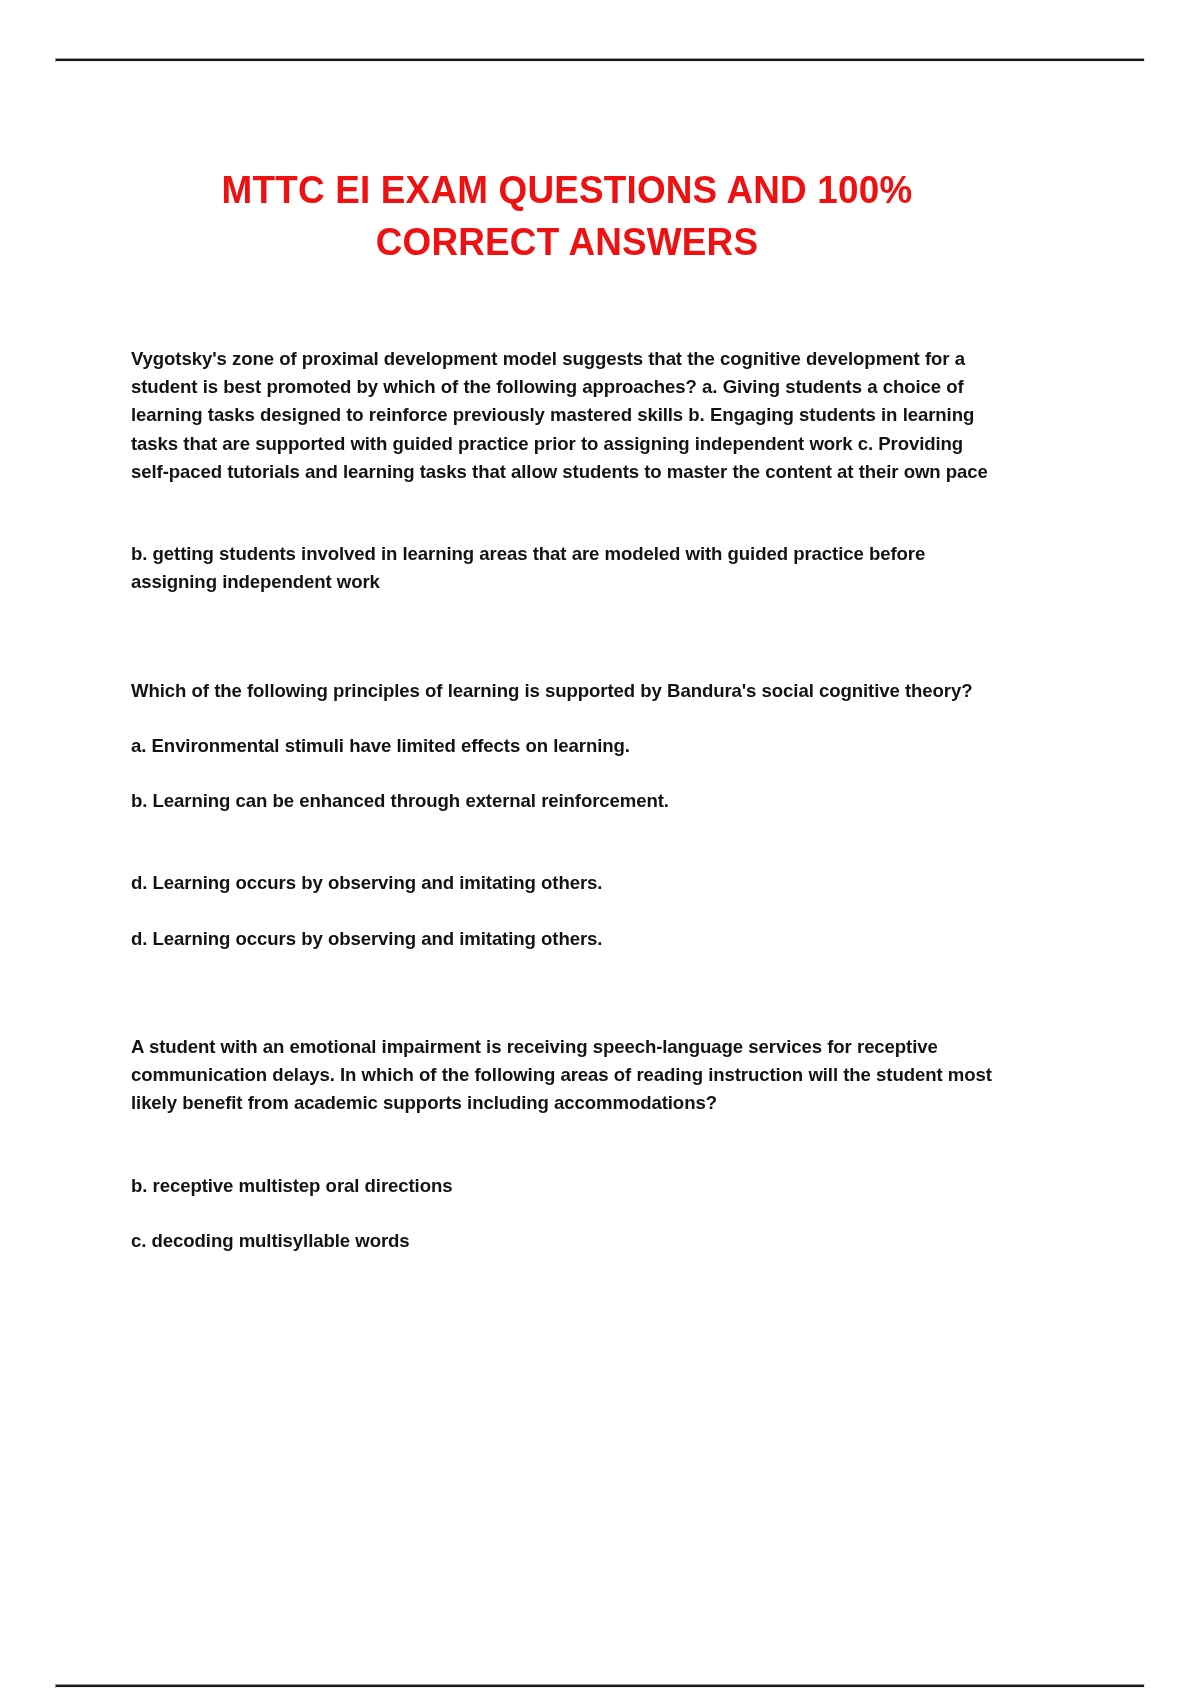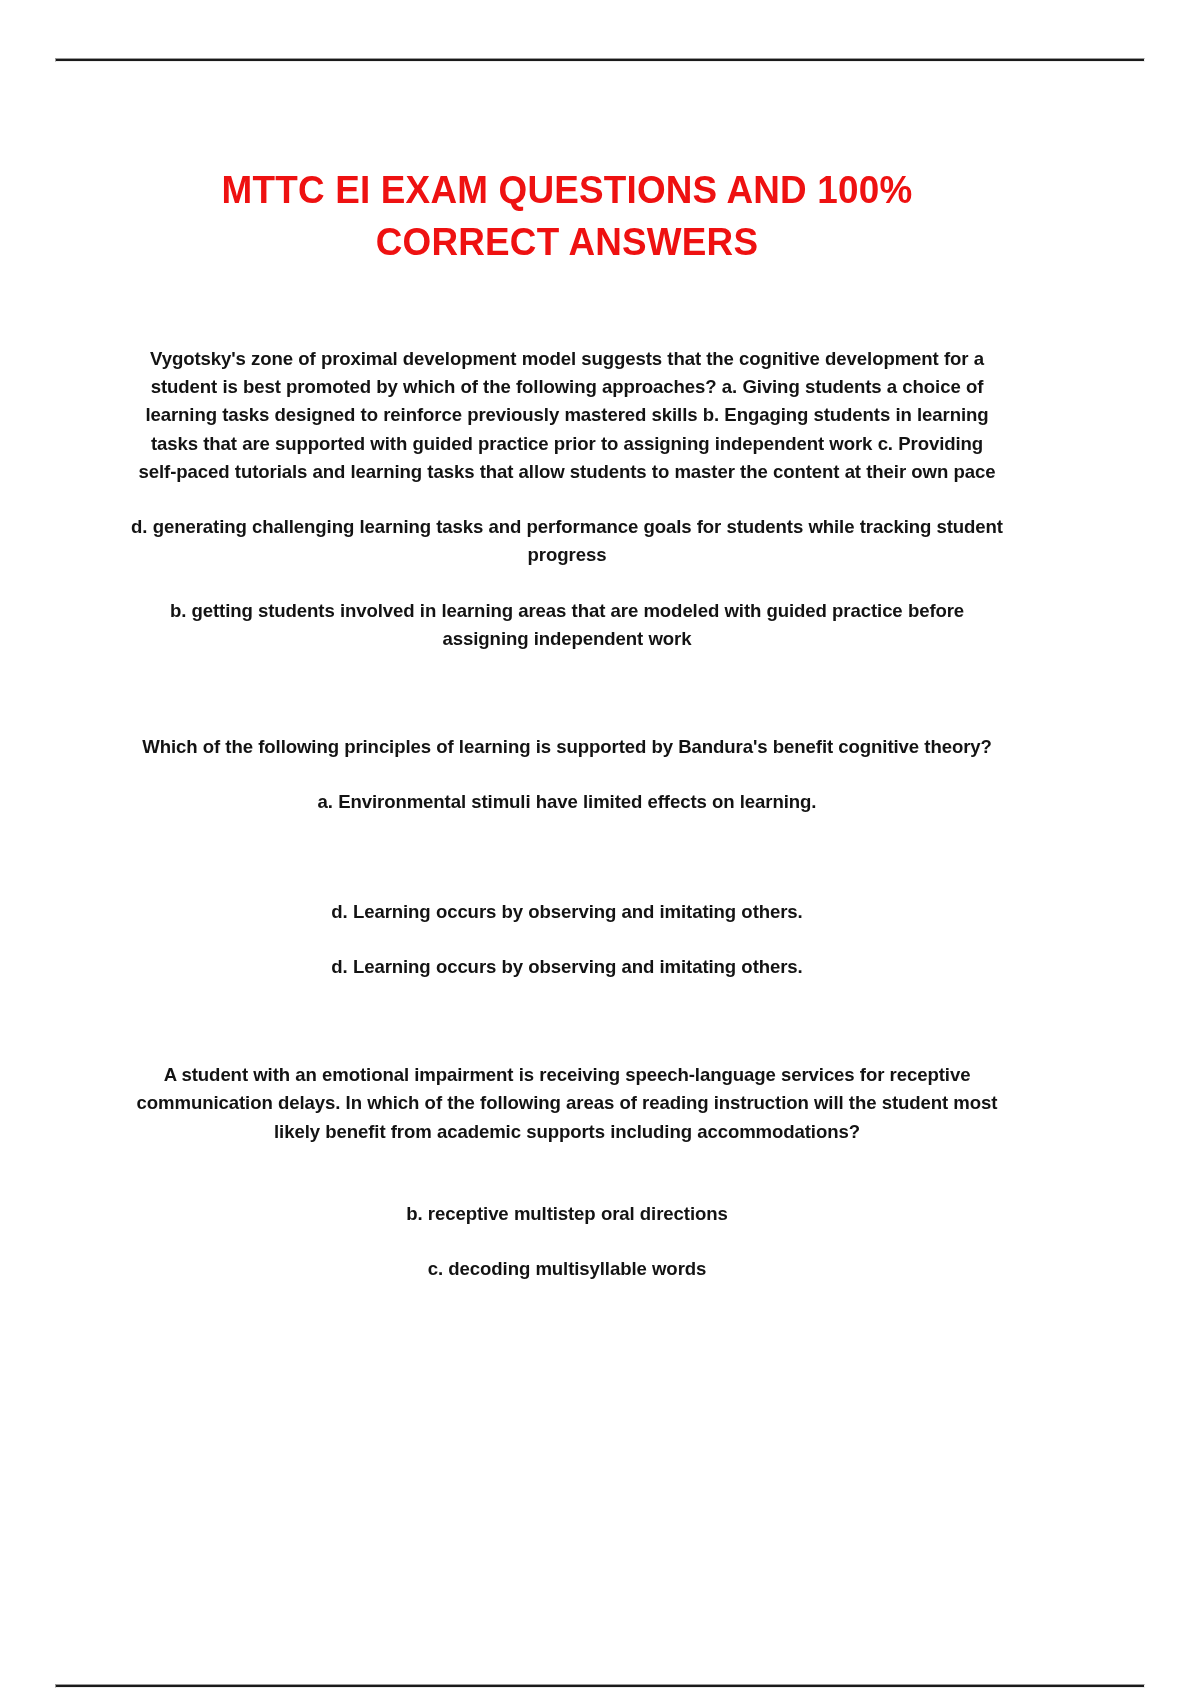--- a/index.html
+++ b/index.html
@@ -54,21 +54,20 @@
     margin: 0 0 0 0;
     padding: 0 6px;
     font-stretch: condensed;
     transform: scaleX(0.97);
     transform-origin: center top;
   }
 
   
   .qa-block {
     margin-top: 0;
-    text-align: center;
   }
 
   .para {
     font-size: 18.6px;
     font-weight: bold;
     line-height: 1.52;
     color: #131313;
     margin: 0;
     letter-spacing: -0.1px;
     word-spacing: 0.2px;
@@ -88,38 +87,38 @@
 
     <h1 class="doc-title">MTTC EI EXAM QUESTIONS AND 100% CORRECT ANSWERS</h1>
 
     <div class="sp-xl"></div>
 
     <section class="qa-block">
       <p class="para">Vygotsky's zone of proximal development model suggests that the cognitive development for a student is best promoted by which of the following approaches? a. Giving students a choice of learning tasks designed to reinforce previously mastered skills b. Engaging students in learning tasks that are supported with guided practice prior to assigning independent work c. Providing self-paced tutorials and learning tasks that allow students to master the content at their own pace</p>
 
       <div class="sp-sm"></div>
 
-      <p class="para">d. generating challenging learning tasks and performance goals for students while tracking student progress</p>
 
       <div class="sp-sm"></div>
 
       <p class="para">b. getting students involved in learning areas that are modeled with guided practice before assigning independent work</p>
     </section>
 
     <div class="sp-xxl"></div>
 
     <section class="qa-block">
-      <p class="para">Which of the following principles of learning is supported by Bandura's benefit cognitive theory?</p>
+      <p class="para">Which of the following principles of learning is supported by Bandura's social cognitive theory?</p>
 
       <div class="sp-sm"></div>
 
       <p class="para">a. Environmental stimuli have limited effects on learning.</p>
 
       <div class="sp-sm"></div>
 
+      <p class="para">b. Learning can be enhanced through external reinforcement.</p>
 
       <div class="sp-sm"></div>
 
 
       <div class="sp-sm"></div>
 
       <p class="para">d. Learning occurs by observing and imitating others.</p>
 
       <div class="sp-sm"></div>
 

